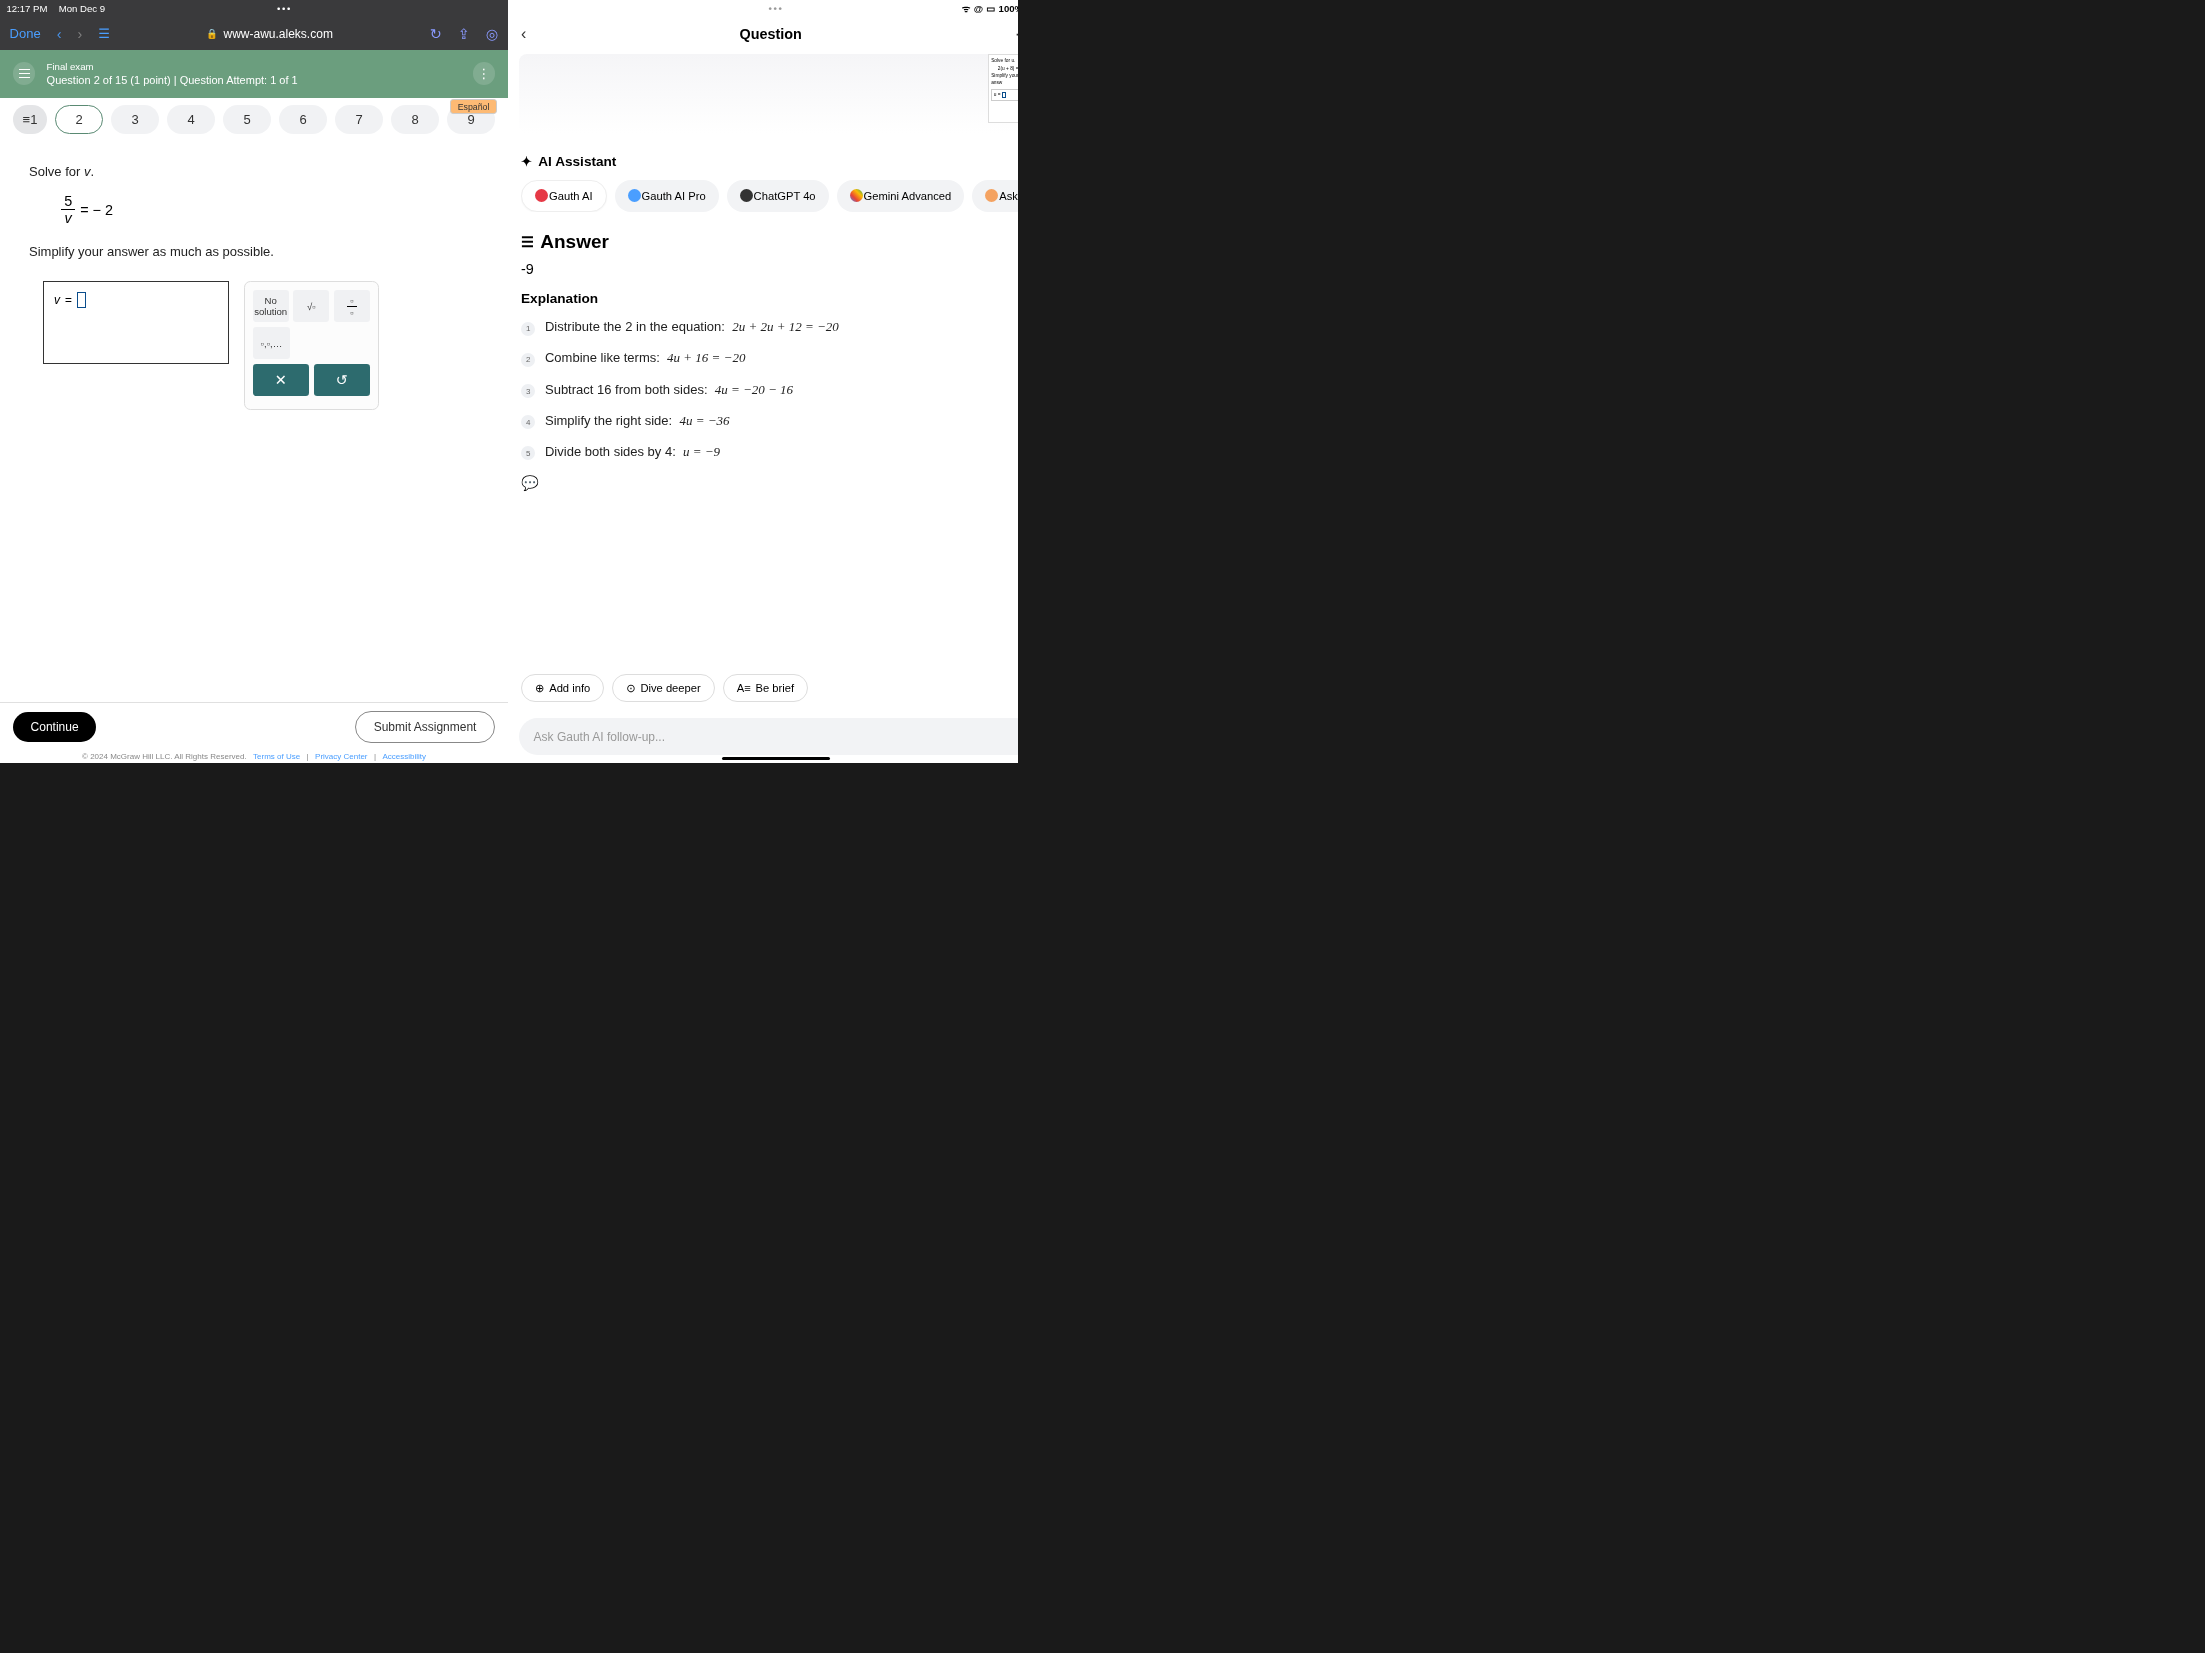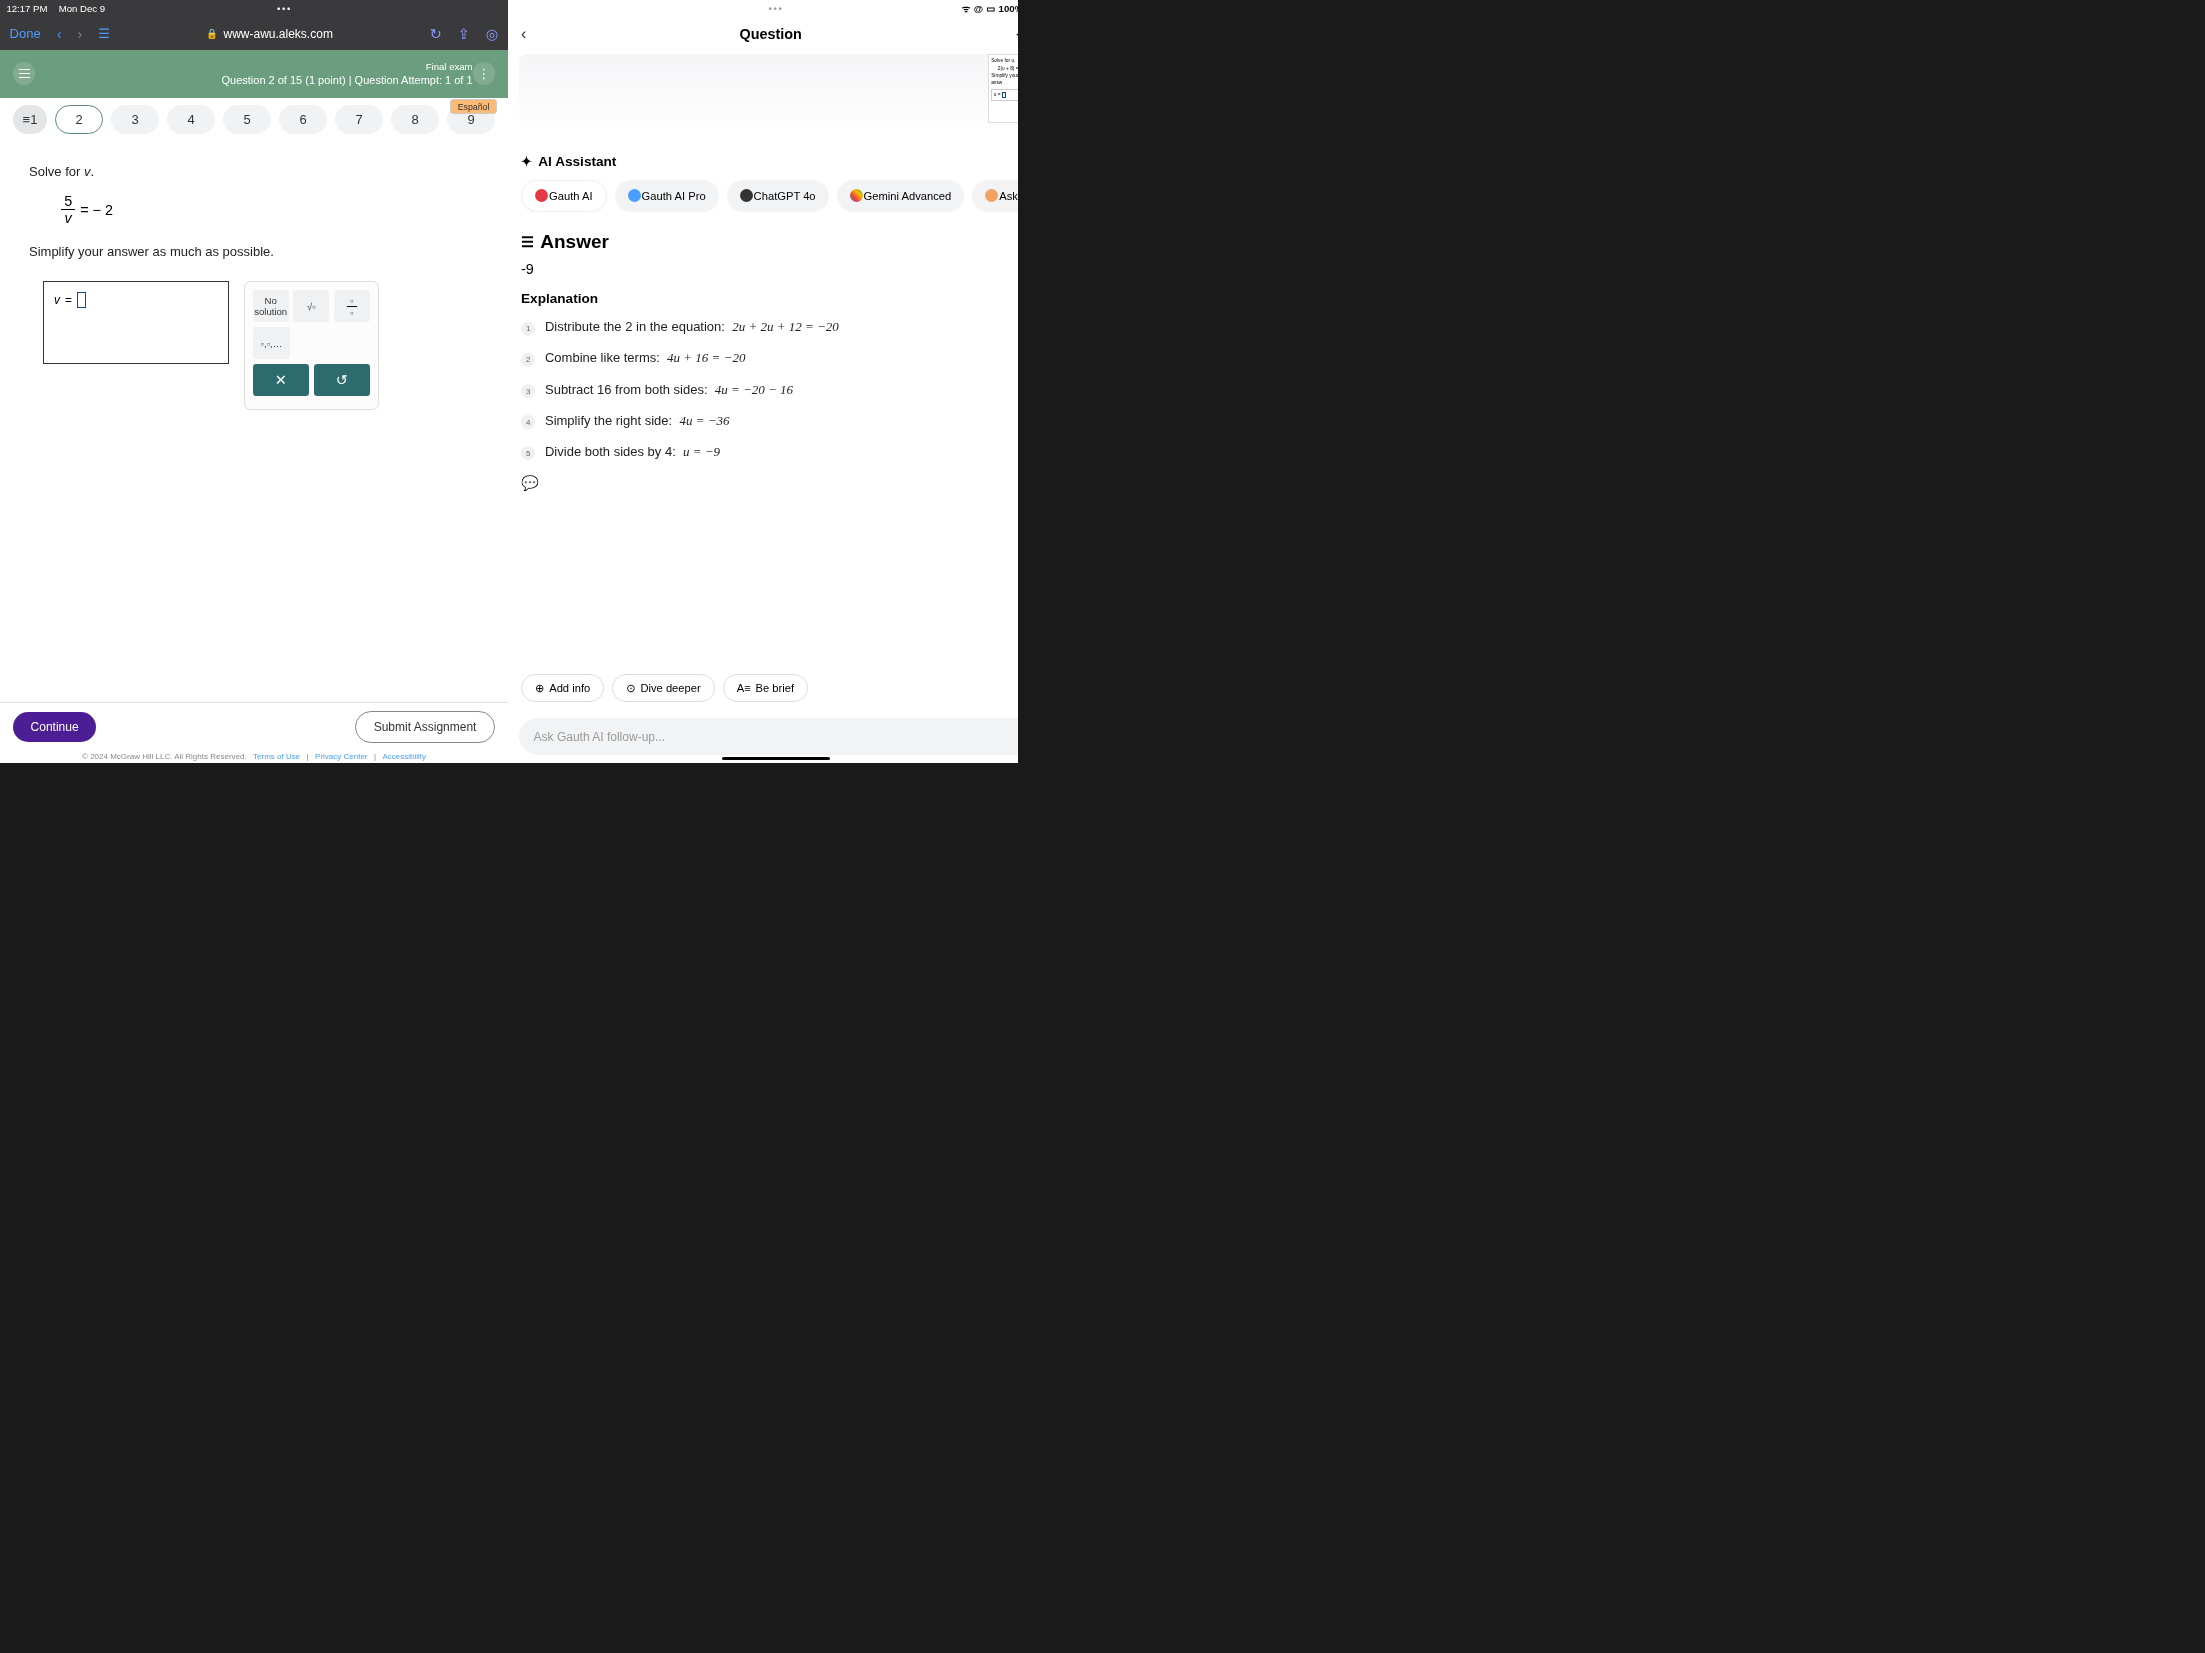--- a/index.html
+++ b/index.html
@@ -12,21 +12,21 @@
 .done-btn{color:#4a9eff;font-size:13px;background:none;border:none;}
 .nav-arrow{color:#4a9eff;font-size:14.4px;opacity:.9;}
 .nav-arrow.fwd{color:#888;}
 .reader{color:#4a9eff;font-size:13px;}
 .url-wrap{flex:1;display:flex;align-items:center;justify-content:center;gap:4.8px;color:#fff;font-size:12px;}
 .lock{font-size:9.6px;}
 .bbar-icon{color:#8a9aff;font-size:14.4px;}
 .green-header{height:48px;background:#6b9e7e;display:flex;align-items:center;padding:0 13px;color:#fff;}
 .menu-icon{width:22.4px;height:22.4px;border-radius:50%;background:rgba(255,255,255,.15);display:flex;flex-direction:column;justify-content:center;align-items:center;gap:2.4px;margin-right:11.2px;}
 .menu-icon span{width:11.2px;height:1.6px;background:#fff;}
-.header-text{flex:1;text-align:right;}
+.header-text{flex:1;}
 .exam-title{font-size:9.6px;}
 .exam-sub{font-size:11px;margin-top:1.6px;}
 .dots-menu{width:22.4px;height:22.4px;border-radius:50%;background:rgba(255,255,255,.15);display:flex;align-items:center;justify-content:center;font-size:13px;}
 .qnav{height:44px;background:#fff;display:flex;align-items:center;gap:8px;padding:0 13px;position:relative;overflow:hidden;}
 .qchip{min-width:48px;height:29px;border-radius:16px;background:#f1f2f4;display:flex;align-items:center;justify-content:center;font-size:13px;font-weight:500;color:#333;}
 .qchip.first{min-width:34px;background:#e4e5e7;}
 .qchip.current{border:1.6px solid #5a8a73;background:#fff;}
 .espanol{position:absolute;top:1.6px;right:11.2px;font-size:8.8px;border:0.8px solid #ccc;border-radius:3.2px;padding:1.6px 6.4px;color:#333;background:#fdba74;}
 .content{flex:1;background:#fff;padding:22.4px 29px;position:relative;}
 .prompt{font-size:13px;color:#222;margin-bottom:14.4px;}
@@ -38,21 +38,21 @@
 .simplify{font-size:13px;color:#222;margin-bottom:22.4px;}
 .answer-row{display:flex;gap:14.4px;align-items:flex-start;padding-left:14.4px;}
 .answer-box{width:186px;height:83px;border:0.8px solid #333;padding:9.6px;}
 .ans-eq{font-size:12px;font-style:italic;display:flex;align-items:center;gap:4.8px;}
 .blank{width:9.6px;height:16px;border:1.2px solid #0a4d8c;display:inline-block;}
 .keypad{width:135px;border:0.8px solid #ddd;border-radius:6.4px;padding:8px;background:#fcfcfc;}
 .kp-row{display:flex;gap:4.8px;margin-bottom:4.8px;}
 .kp-btn{flex:1;height:32px;background:#f0f1f3;border:none;border-radius:3.2px;font-size:9.6px;color:#333;display:flex;align-items:center;justify-content:center;}
 .kp-dark{background:#2d6b6e;color:#fff;height:32px;font-size:14.4px;}
 .bottom-bar{height:48px;background:#fff;border-top:0.8px solid #e0e0e0;display:flex;align-items:center;padding:0 13px;justify-content:space-between;}
-.continue-btn{background:#4c1d95;color:#fff;border:none;border-radius:16px;padding:8px 17.6px;font-size:12px;}
+.continue-btn{background:#000000;color:#fff;border:none;border-radius:16px;padding:8px 17.6px;font-size:12px;}
 .submit-btn{background:#fff;color:#333;border:1.2px solid #888;border-radius:17.6px;padding:8px 17.6px;font-size:12px;}
 .footer{height:13px;background:#fff;text-align:center;font-size:8px;color:#888;display:flex;align-items:center;justify-content:center;gap:6.4px;}
 .footer a{color:#4a9eff;}
 
 .right-pane{flex:1;background:#fff;display:flex;flex-direction:column;position:relative;}
 .r-status{height:17.6px;display:flex;align-items:center;justify-content:flex-end;padding-right:8px;gap:3.2px;font-size:9.6px;font-weight:600;}
 .r-status .dots-r{position:absolute;left:50%;transform:translateX(-50%);letter-spacing:1.6px;color:#999;}
 .r-header{height:32px;display:flex;align-items:center;padding:0 13px;}
 .back-arrow{font-size:16px;color:#333;}
 .q-title{flex:1;text-align:center;font-size:14.4px;font-weight:600;}

